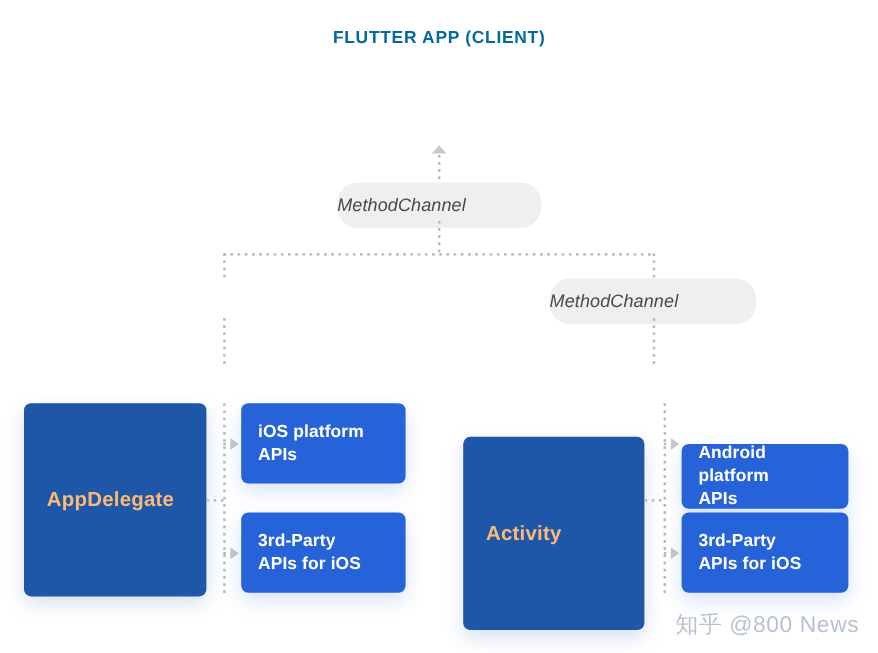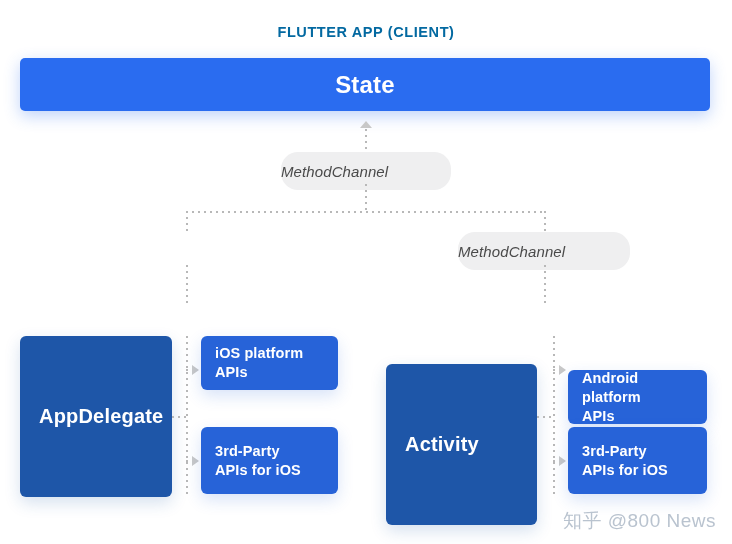--- a/index.html
+++ b/index.html
@@ -116,22 +116,22 @@
   
   .host-main {
     position: absolute;
     background: #1e56a8;
     border-radius: 6px;
     box-shadow: 0 6px 16px rgba(30,86,168,0.18);
     display: flex;
     align-items: center;
   }
   .host-main .box-label {
-    color: #ffffff;
-    font-size: 20px;
+    color: #fdba74;
+    font-size: 17px;
     font-weight: bold;
     padding-left: 19px;
     letter-spacing: 0.2px;
   }
   .api-box {
     position: absolute;
     background: #2763d8;
     border-radius: 6px;
     box-shadow: 0 6px 16px rgba(39,99,216,0.18);
     display: flex;
@@ -142,21 +142,21 @@
     font-size: 14.5px;
     font-weight: bold;
     line-height: 19px;
     padding-left: 14px;
     padding-right: 10px;
     white-space: pre-line;
     letter-spacing: 0.1px;
   }
 
   #box-appdelegate { left: 20px;  top: 336px; width: 152px; height: 161px; }
-  #box-ios-platform{ left: 201px; top: 336px; width: 137px; height: 54px; }
+  #box-ios-platform{ left: 201px; top: 336px; width: 137px; height: 67px; }
   #box-ios-3rd     { left: 201px; top: 427px; width: 137px; height: 67px; }
   #box-activity    { left: 386px; top: 336px; width: 151px; height: 161px; margin-top: 28px; }
   #box-and-platform{ left: 568px; top: 336px; width: 139px; height: 54px; margin-top: 34px; }
   #box-and-3rd     { left: 568px; top: 427px; width: 139px; height: 67px; }
 
   
   #watermark {
     position: absolute;
     right: 16px;
     bottom: 10px;
@@ -167,23 +167,20 @@
     margin-left: 10px;
   }
 </style>
 </head>
 <body>
 
 <div id="canvas">
 
   <div class="section-title" id="title-flutter">FLUTTER APP (CLIENT)</div>
 
-  <div id="state-bar">
-    <span id="state-label">State</span>
-  </div>
 
   <div class="arrow-up" style="left:360px; top:121px;"></div>
   <div class="dot-v" style="left:365px; top:129px; height:23px;"></div>
 
   <div class="pill" id="pill-method-top">
     <span>MethodChannel</span>
   </div>
 
   <div class="dot-v" style="left:365px; top:184px; height:28px;"></div>
   <div class="dot-h" style="left:186px; top:211px; width:360px;"></div>

